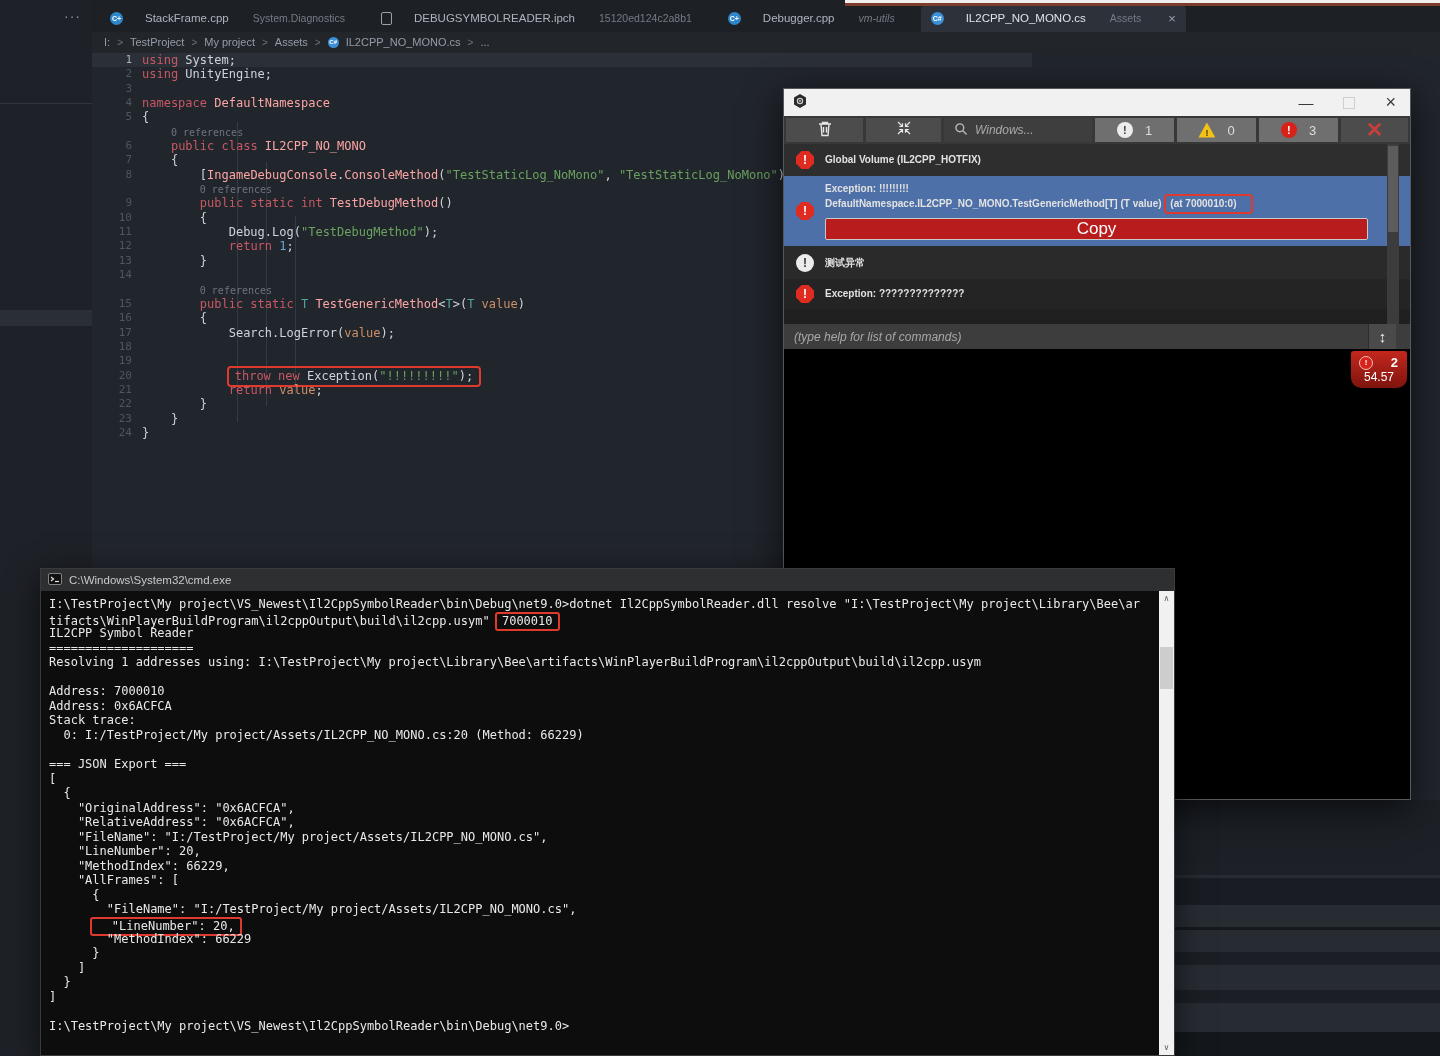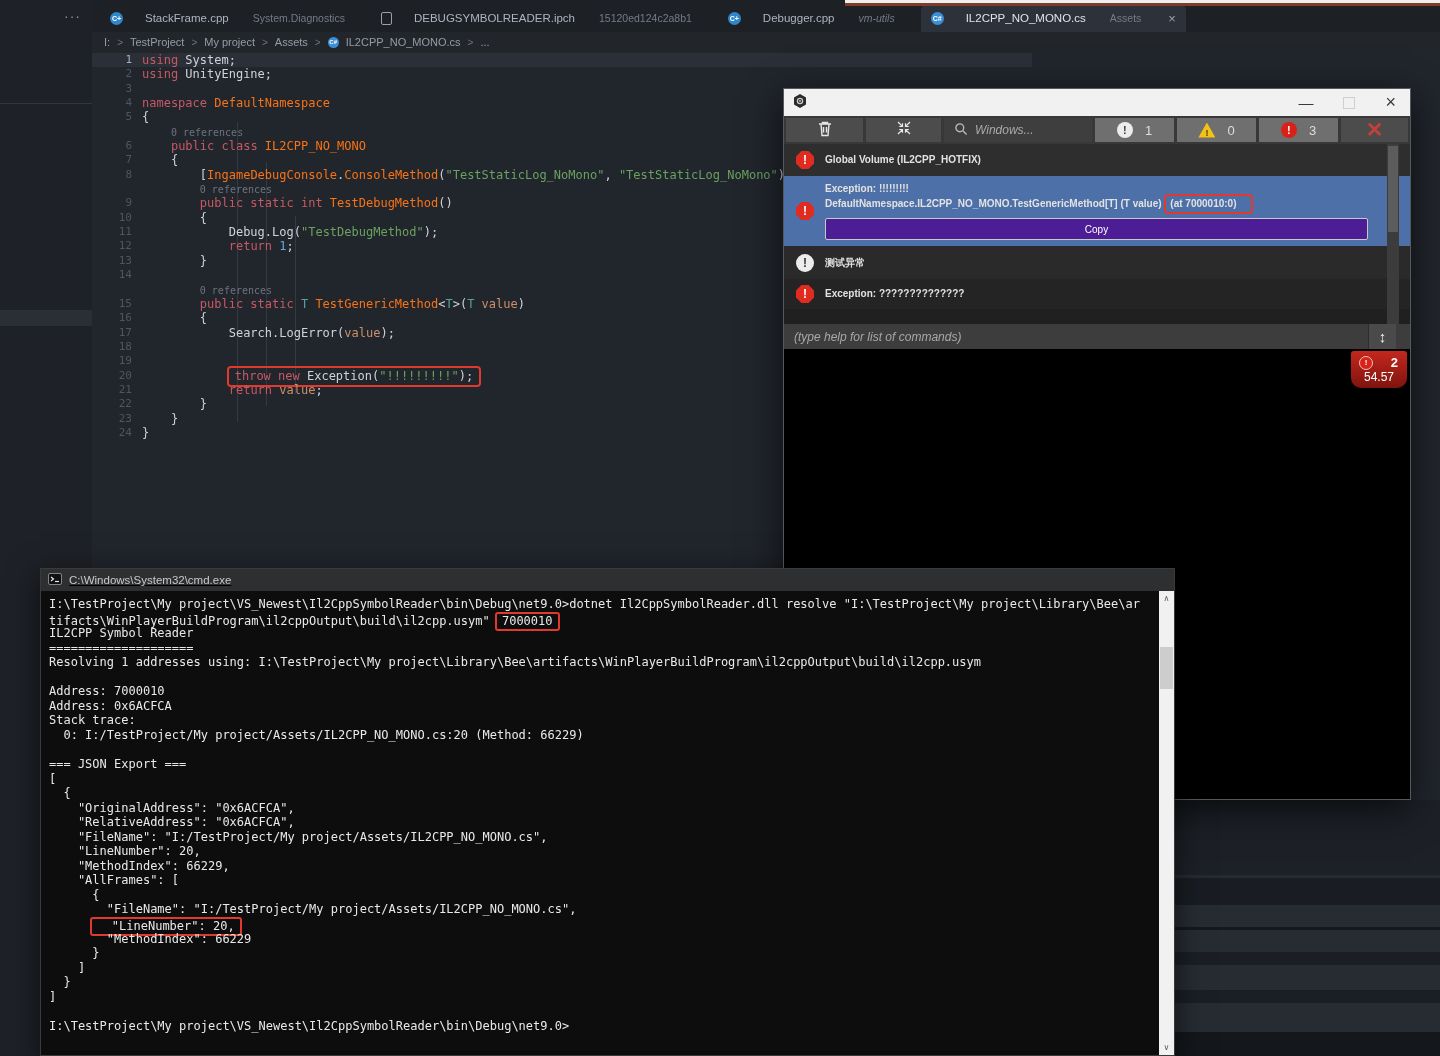--- a/index.html
+++ b/index.html
@@ -33,21 +33,21 @@
          display:flex;align-items:center;justify-content:center;}
   
   #code{position:absolute;left:92px;top:53px;width:940px;z-index:1;
         font-family:"DejaVu Sans Mono",monospace;font-size:12px;}
   .crow{display:flex;height:14.35px;line-height:14.35px;}
   .crow.caret{background:#2a2f38;}
   .gut{width:40px;flex:none;text-align:right;color:#4e5662;font-size:11px;padding-right:4px;}
   .crow.caret .gut{color:#a9b1bc;}
   .cl{white-space:pre;margin-left:6px;color:#ced3da;}
   .tk-kw{color:#c75964;}
-  .tk-ns{color:#f97316;}
+  .tk-ns{color:#fca5a5;}
   .tk-str{color:#6aa25f;}
   .tk-typ{color:#56a39b;}
   .tk-par{color:#cd9069;}
   .tk-num{color:#68a8d8;}
   .tk-pl{color:#ced3da;}
   .tk-ref{color:#6d747e;font-size:10px;}
   .redbox{border:2px solid #e0392e;border-radius:4px;padding:1px 6px;margin:-3px -2px;display:inline-block;line-height:15px;}
   .guide{position:absolute;width:1px;background:#343a43;z-index:1;}
   
   #bg-stripes{position:absolute;left:1175px;top:800px;width:265px;height:256px;z-index:1;}
@@ -81,39 +81,39 @@
   .entry:nth-of-type(2){background:#4d70a8;height:70px;align-items:center;}
   .entry:nth-of-type(3){background:#2a2a2a;height:33px;}
   .entry:nth-of-type(4){background:#242424;height:30px;}
   .eicon{flex:none;width:18px;height:18px;border-radius:4px;display:flex;align-items:center;justify-content:center;
          font-weight:bold;font-size:12px;}
   .eicon.err{background:#e02b20;color:#fff;clip-path:polygon(30% 0,70% 0,100% 30%,100% 70%,70% 100%,30% 100%,0 70%,0 30%);}
   .eicon.info{background:#ececec;color:#333;border-radius:50%;}
   .econt{flex:1;min-width:0;}
   .eline{font-size:10px;line-height:14px;white-space:nowrap;font-weight:bold;}
   .credbox{border:2px solid #e0392e;border-radius:4px;padding:1px 14px 1px 4px;margin:-2px 0;display:inline-block;}
-  .copybtn{height:20px;background:#4c1d95;border:1px solid #c9c9c9;border-radius:2px;color:#fff;font-size:10px;
+  .copybtn{height:20px;background:#b91c1c;border:1px solid #c9c9c9;border-radius:2px;color:#fff;font-size:17px;
            display:flex;align-items:center;justify-content:center;margin-top:6px;}
   #list-filler{height:15px;background:#202020;}
   #console-scrollbar{position:absolute;right:11px;top:0;width:12px;height:180px;background:#3c3c3c;}
   #console-scroll-thumb{position:absolute;left:1px;top:2px;width:10px;height:86px;background:#5c5c5c;}
   #console-input{height:25px;background:#3d3d3d;display:flex;align-items:center;padding-left:10px;
                  color:#a8a8a8;font-style:italic;font-size:12px;position:relative;}
   #console-resize{position:absolute;right:14px;top:0;width:27px;height:25px;background:#4a4a4a;border-left:1px solid #2d2d2d;
                   display:flex;align-items:center;justify-content:center;color:#ececec;font-size:15px;font-style:normal;font-weight:bold;}
   #console-badge{position:absolute;right:3px;top:262px;width:56px;height:37px;
                  background:linear-gradient(#c4271d,#7e140e);border-radius:3px 3px 10px 10px;color:#fff;}
   #badge-row1{display:flex;align-items:center;justify-content:space-between;padding:4px 9px 0 8px;}
   #badge-ic{width:12px;height:12px;border-radius:50%;background:#d8231a;border:1px solid #f0c0bc;color:#fff;font-size:8px;
             font-weight:bold;display:flex;align-items:center;justify-content:center;}
   #badge-count{font-size:13px;font-weight:bold;}
   #badge-val{text-align:center;font-size:12px;margin-top:0px;}
   
   #cmd-window{position:absolute;left:40px;top:568px;width:1135px;height:488px;background:#0d0d0d;
-              box-shadow:0 8px 30px rgba(0,0,0,.6);border:1px solid #3a3a3a;box-sizing:border-box;z-index:6;text-decoration:underline;}
+              box-shadow:0 8px 30px rgba(0,0,0,.6);border:1px solid #3a3a3a;box-sizing:border-box;z-index:6;}
   #cmd-title{height:22px;background:#2e2f31;display:flex;align-items:center;gap:7px;padding-left:7px;
              color:#c9c9c9;font-size:11.5px;}
   #cmd-body{position:absolute;left:8px;top:28px;right:20px;bottom:0;overflow:hidden;
             font-family:"DejaVu Sans Mono",monospace;font-size:12px;color:#e9e9e9;}
   .cline{white-space:pre;height:14.55px;line-height:14.55px;}
   .cmdredbox{border:2px solid #e0392e;border-radius:3px;padding:0 5px;margin:0 -2px;display:inline-block;line-height:15px;}
   #cmd-scrollbar{position:absolute;right:0;top:22px;bottom:0;width:15px;background:#f1f1f1;}
   .sb-arrow{position:absolute;left:0;width:15px;height:15px;color:#5a5a5a;font-size:8px;display:flex;
             align-items:center;justify-content:center;}
   #cmd-scroll-thumb{position:absolute;left:1px;top:56px;width:13px;height:42px;background:#cdcdcd;}

